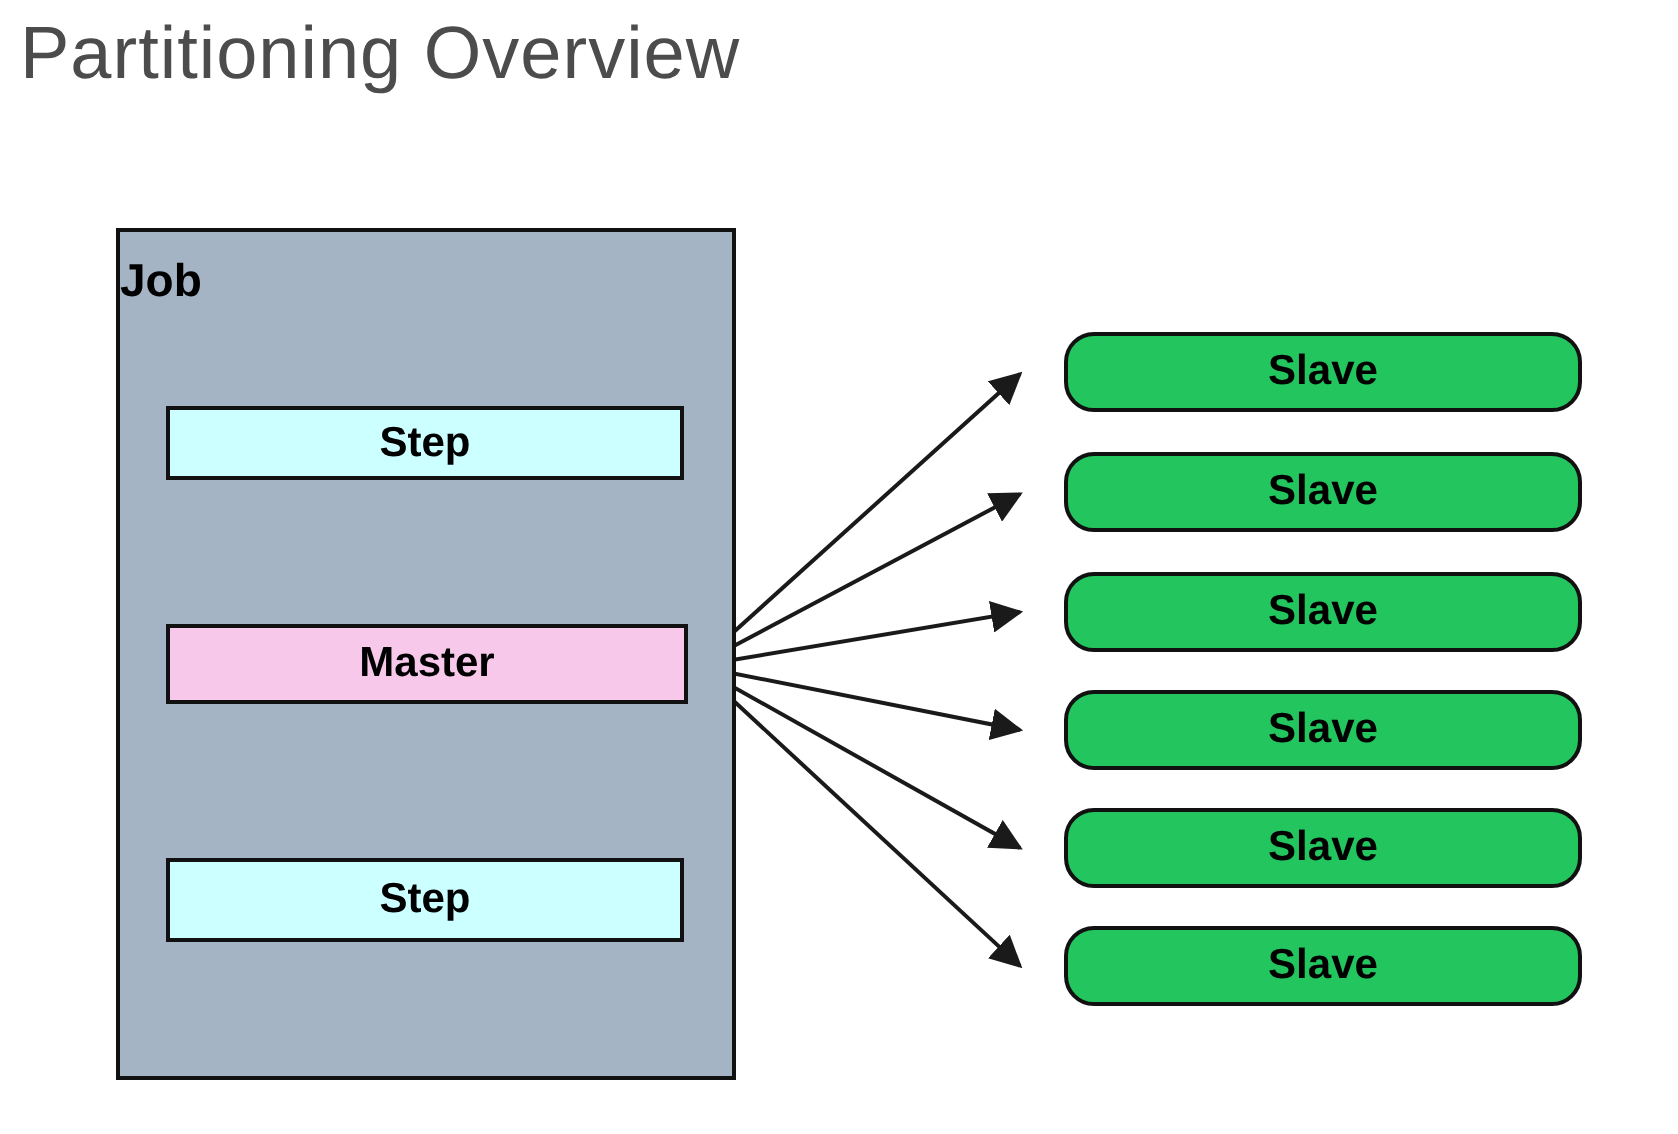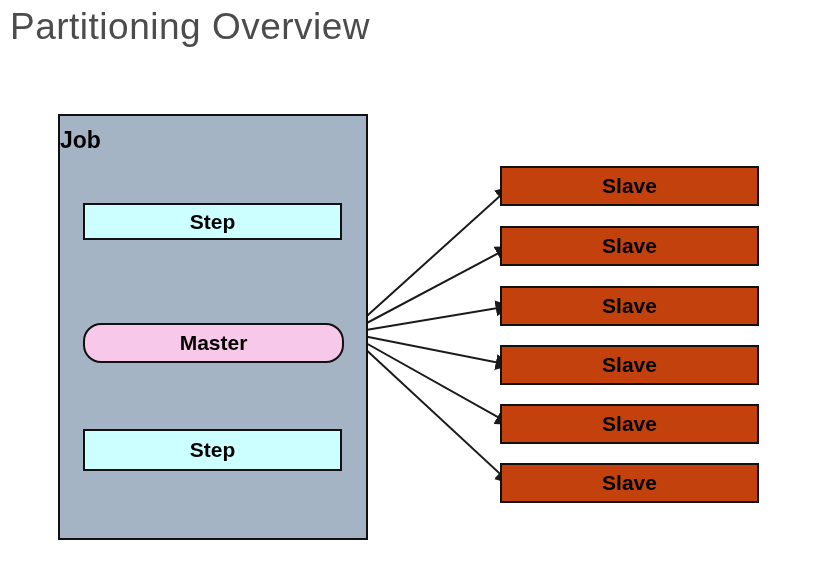--- a/index.html
+++ b/index.html
@@ -44,27 +44,28 @@
     display: flex;
     align-items: center;
     justify-content: center;
     font-size: 21px;
     font-weight: bold;
     color: #000000;
   }
   .step-node { background: #ccffff; }
   .master-node { background: #f7c8e9; }
   .step-1  { left: 83px;  top: 203px; width: 259px; height: 37px; }
-  .master  { left: 83px;  top: 323px; width: 261px; height: 40px; border-radius: 18px; }
+  .master  { left: 83px;  top: 312px; width: 261px; height: 40px; }
   .step-2  { left: 83px;  top: 429px; width: 259px; height: 42px; }
   .slave-node {
-    background: #c2410c;
-    left: 500px;
+    background: #22c55e;
+    left: 532px;
     width: 259px;
     height: 40px;
+    border-radius: 15px;
   }
   .slave-0 { top: 166px; }
   .slave-1 { top: 226px; }
   .slave-2 { top: 286px; }
   .slave-3 { top: 345px; }
   .slave-4 { top: 404px; }
   .slave-5 { top: 463px; }
   svg.arrow-layer {
     position: absolute; left: 0; top: 0;
     width: 839px; height: 567px;

